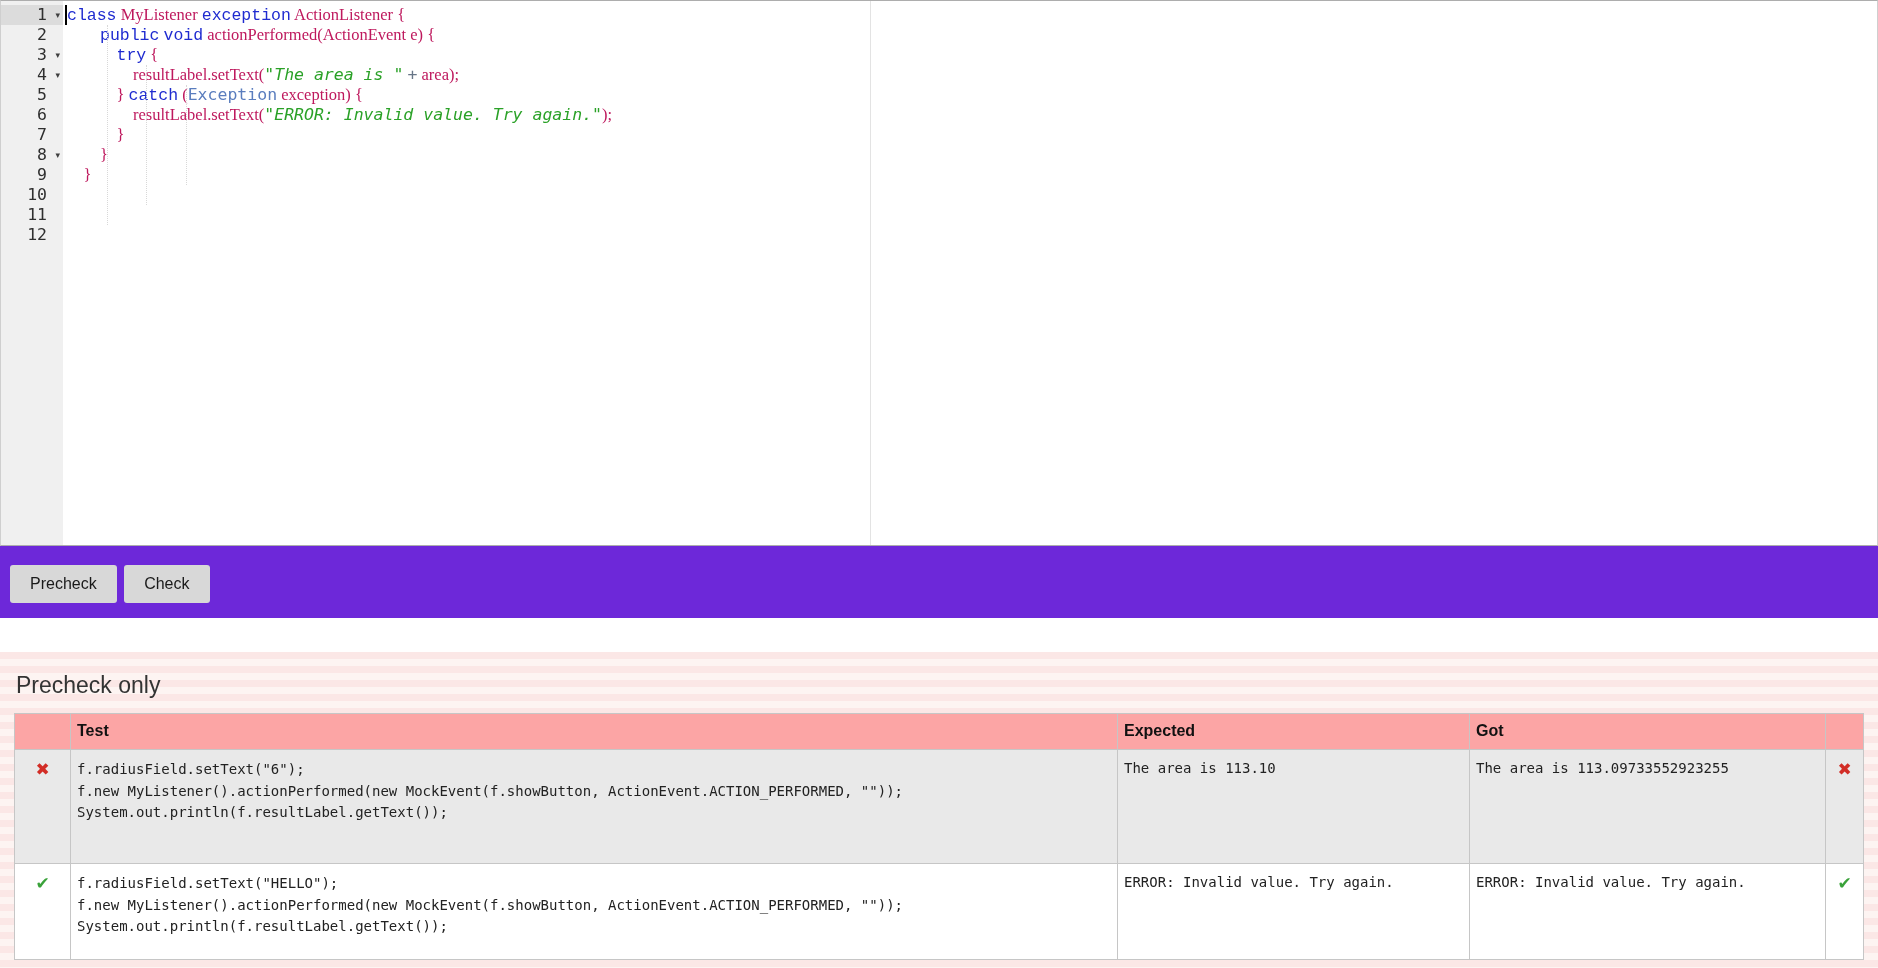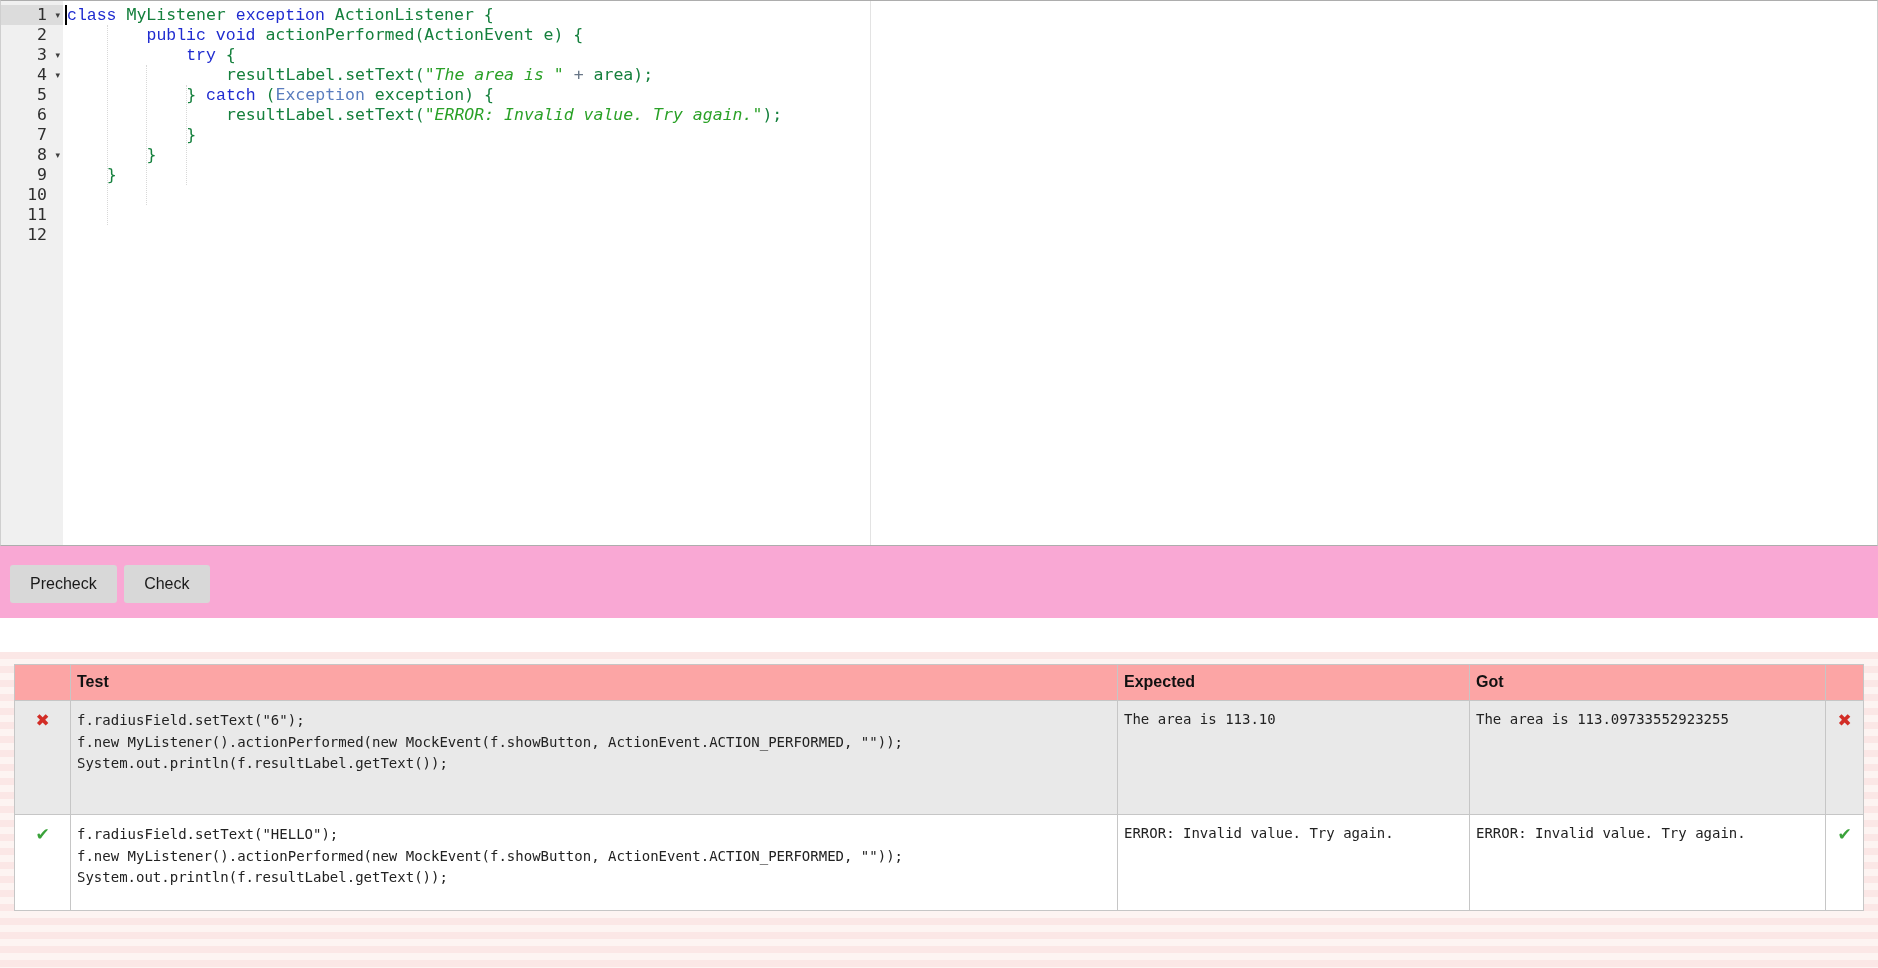--- a/index.html
+++ b/index.html
@@ -11,35 +11,35 @@
             border-top:1px solid #adadad; border-bottom:1px solid #adadad;
             border-left:1px solid #cfcfcf; border-right:1px solid #cfcfcf; overflow:hidden; }
   .gutter { position:absolute; left:0; top:0; bottom:0; width:62px; background:#f0f0f0;
             padding-top:4px; font:16.5px/20px "DejaVu Sans Mono", monospace; z-index:2; }
   .gutter-cell { position:relative; height:20px; padding-right:16px; text-align:right; color:#2f2f2f; }
   .gutter-cell.active { background:#dcdcdc; }
   .fold { position:absolute; right:3px; top:50%; transform:translateY(-50%);
           font-size:9px; color:#3f3f3f; font-family:"DejaVu Sans", sans-serif; }
   .code { margin-left:62px; padding:4px 0 0 4px; font:16.5px/20px "DejaVu Sans Mono", monospace; }
   .code-line { height:20px; white-space:pre; }
-  .tk-pl  { color:#15803d; }
+  .tk-pl  { color:#be185d;font-family:Liberation Serif, serif; }
   .tk-kw  { color:var(--kw,#1f2bd0);font-family:Liberation Mono, monospace; }
   .tk-ann { color:var(--ann,#3c50c8); }
   .tk-ty  { color:var(--ty,#5a7dbe); }
   .tk-st  { color:var(--st,#2aa127); font-style:italic; }
   .tk-op  { color:var(--op,#687687); }
   .print-margin { position:absolute; left:869px; top:0; bottom:0; width:1px; background:#e3e3e3; z-index:1; }
   .indent-guide { position:absolute; width:0; border-left:1px dotted #d8d8d8; z-index:1; }
   .g1 { left:106px; top:24px; height:200px; }
   .g2 { left:145px; top:64px; height:140px; }
   .g3 { left:185px; top:84px; height:100px; }
   .cursor { position:absolute; left:64px; top:4px; width:2px; height:20px; background:#000; z-index:3; }
 
   
-  .button-bar { width:1878px; height:72px; background:#f9a8d4; padding:19px 16px 0 10px; }
+  .button-bar { width:1878px; height:72px; background:#6d28d9; padding:19px 16px 0 10px; }
   .btn { display:inline-block; background:#d8d8d8; border:none; border-radius:3px;
          padding:10px 20px; font:16px "Liberation Sans", sans-serif; color:#1a1a1a;
          margin-right:3px; cursor:pointer; }
 
   .gap { width:1878px; height:34px; background:#fff; }
 
   
   .outcome { width:1878px; height:316px; padding:12px 14px;
              background:repeating-linear-gradient(to bottom,
                #fbe7e6 0px, #fbe7e6 7px, #fdf4f2 7px, #fdf4f2 14px); }
@@ -102,20 +102,21 @@
 </div>
 
 <div class="button-bar">
   <button class="btn">Precheck</button>
   <button class="btn">Check</button>
 </div>
 
 <div class="gap"></div>
 
 <div class="outcome">
+  <div class="outcome-title">Precheck only</div>
   <table class="results">
     <thead>
       <tr>
         <th class="icon-col"></th>
         <th class="test-col">Test</th>
         <th class="exp-col">Expected</th>
         <th class="got-col">Got</th>
         <th class="icon-col-r"></th>
       </tr>
     </thead>

